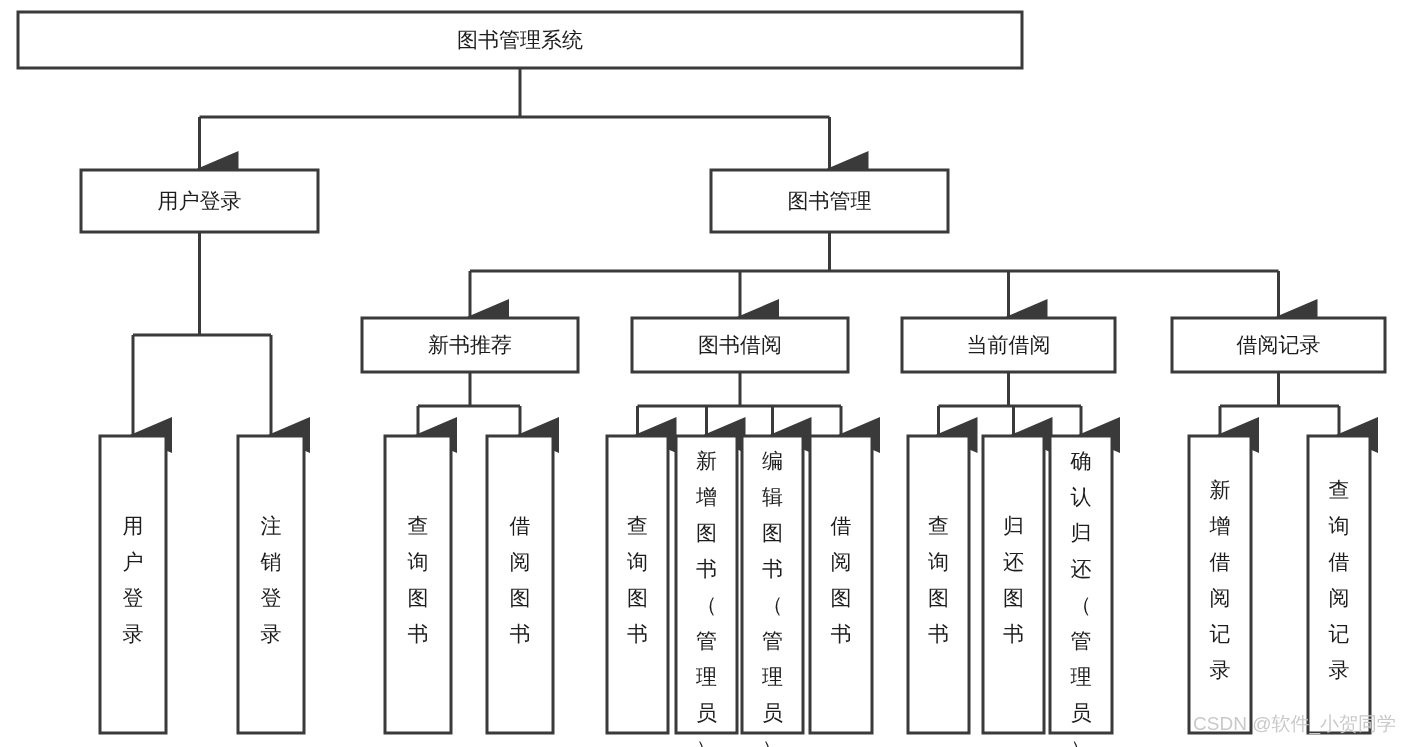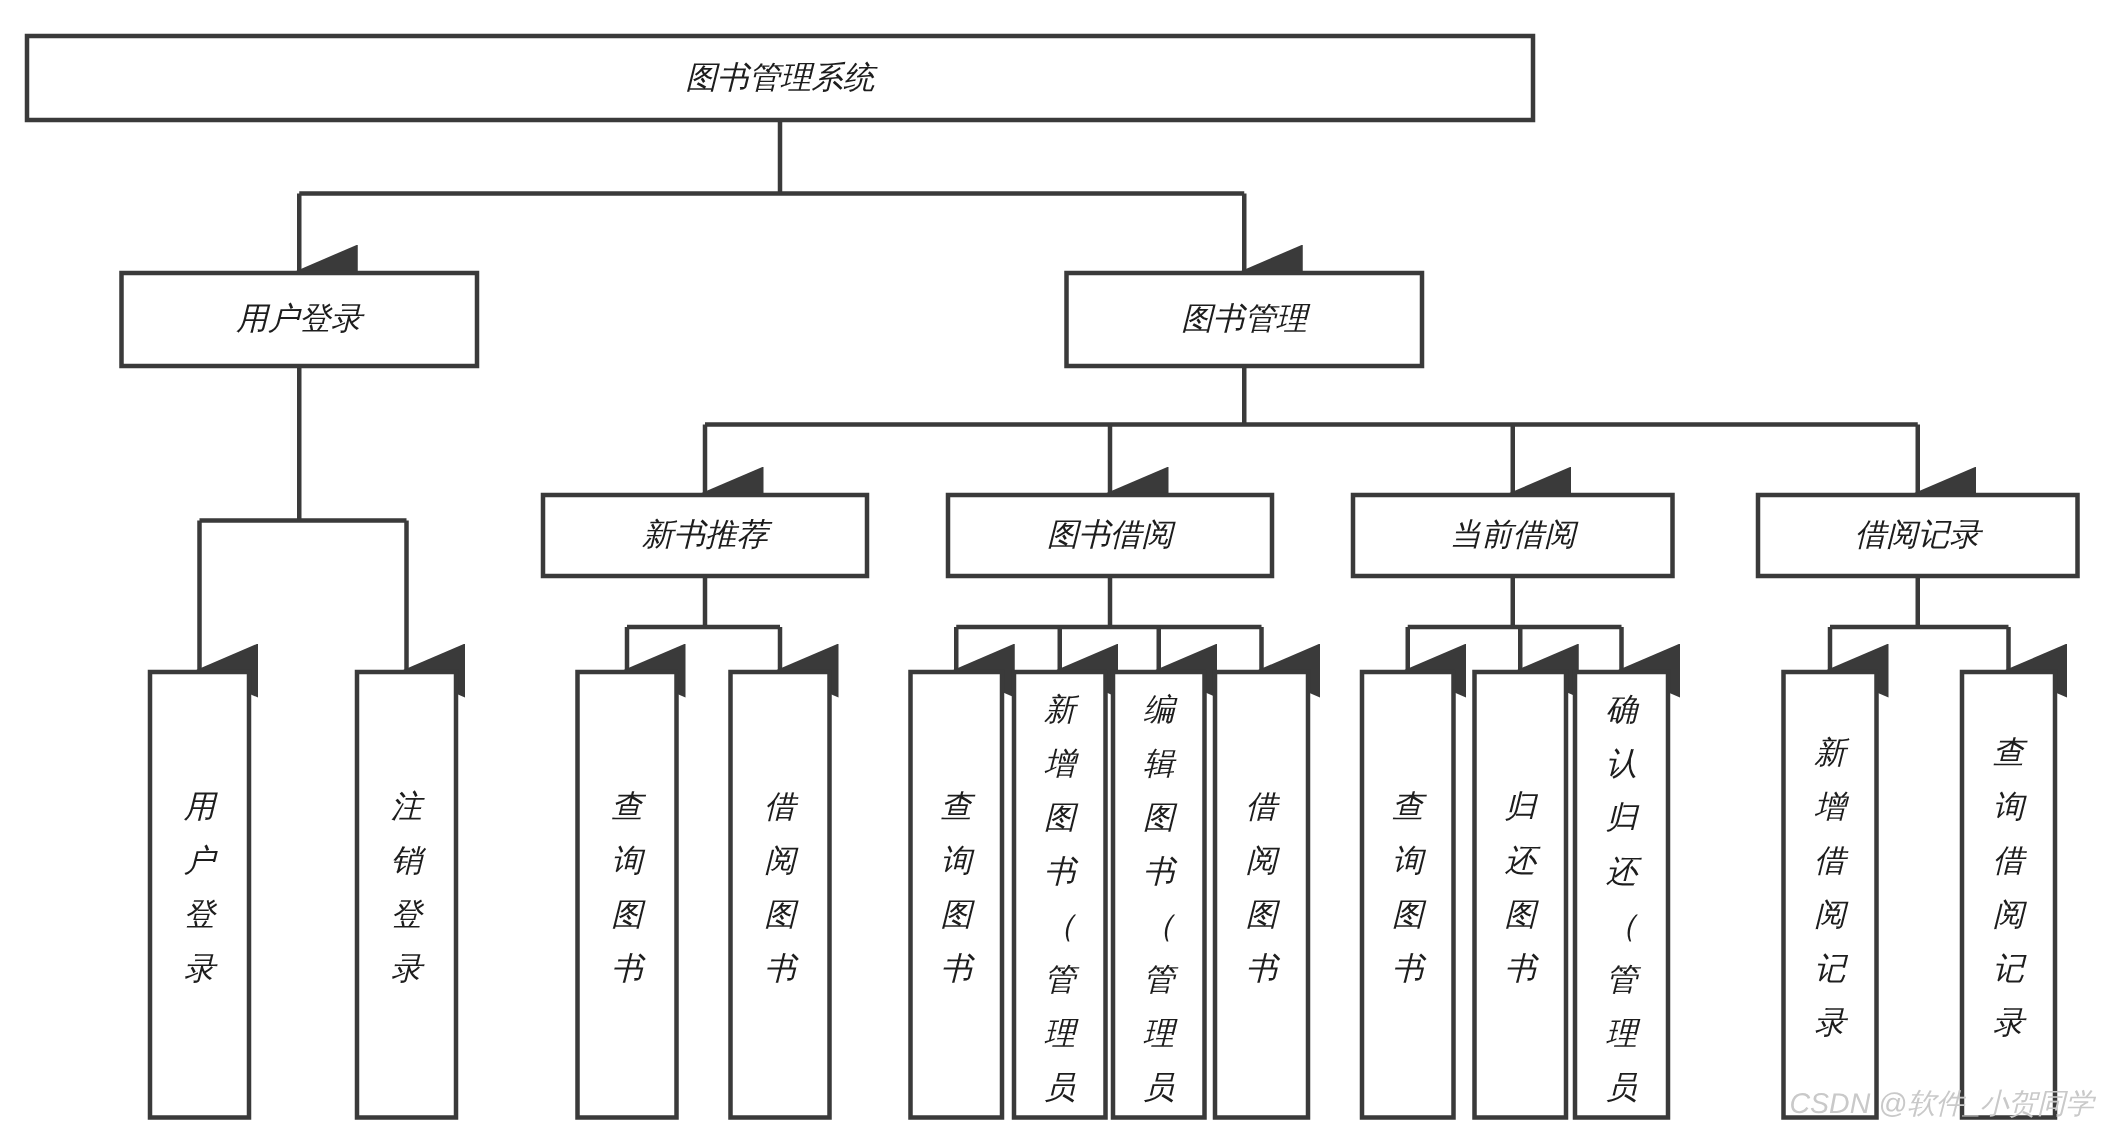--- a/index.html
+++ b/index.html
@@ -11,24 +11,23 @@
   body {
     width: 1405px;
     height: 747px;
     font-family: "Liberation Sans", "DejaVu Sans", sans-serif;
     overflow: hidden;
     position: relative;
   }
   #diagram-root {
     position: absolute;
     left: 0;
-    top: 12px;
+    top: 0;
     width: 1405px;
     height: 619px;
-    font-style: italic;
   }
   svg#chart-svg {
     display: block;
     width: 1405px;
     height: 747px;
   }
   .node-box {
     fill: #ffffff;
     stroke: #3a3a3a;
     stroke-width: 3;

